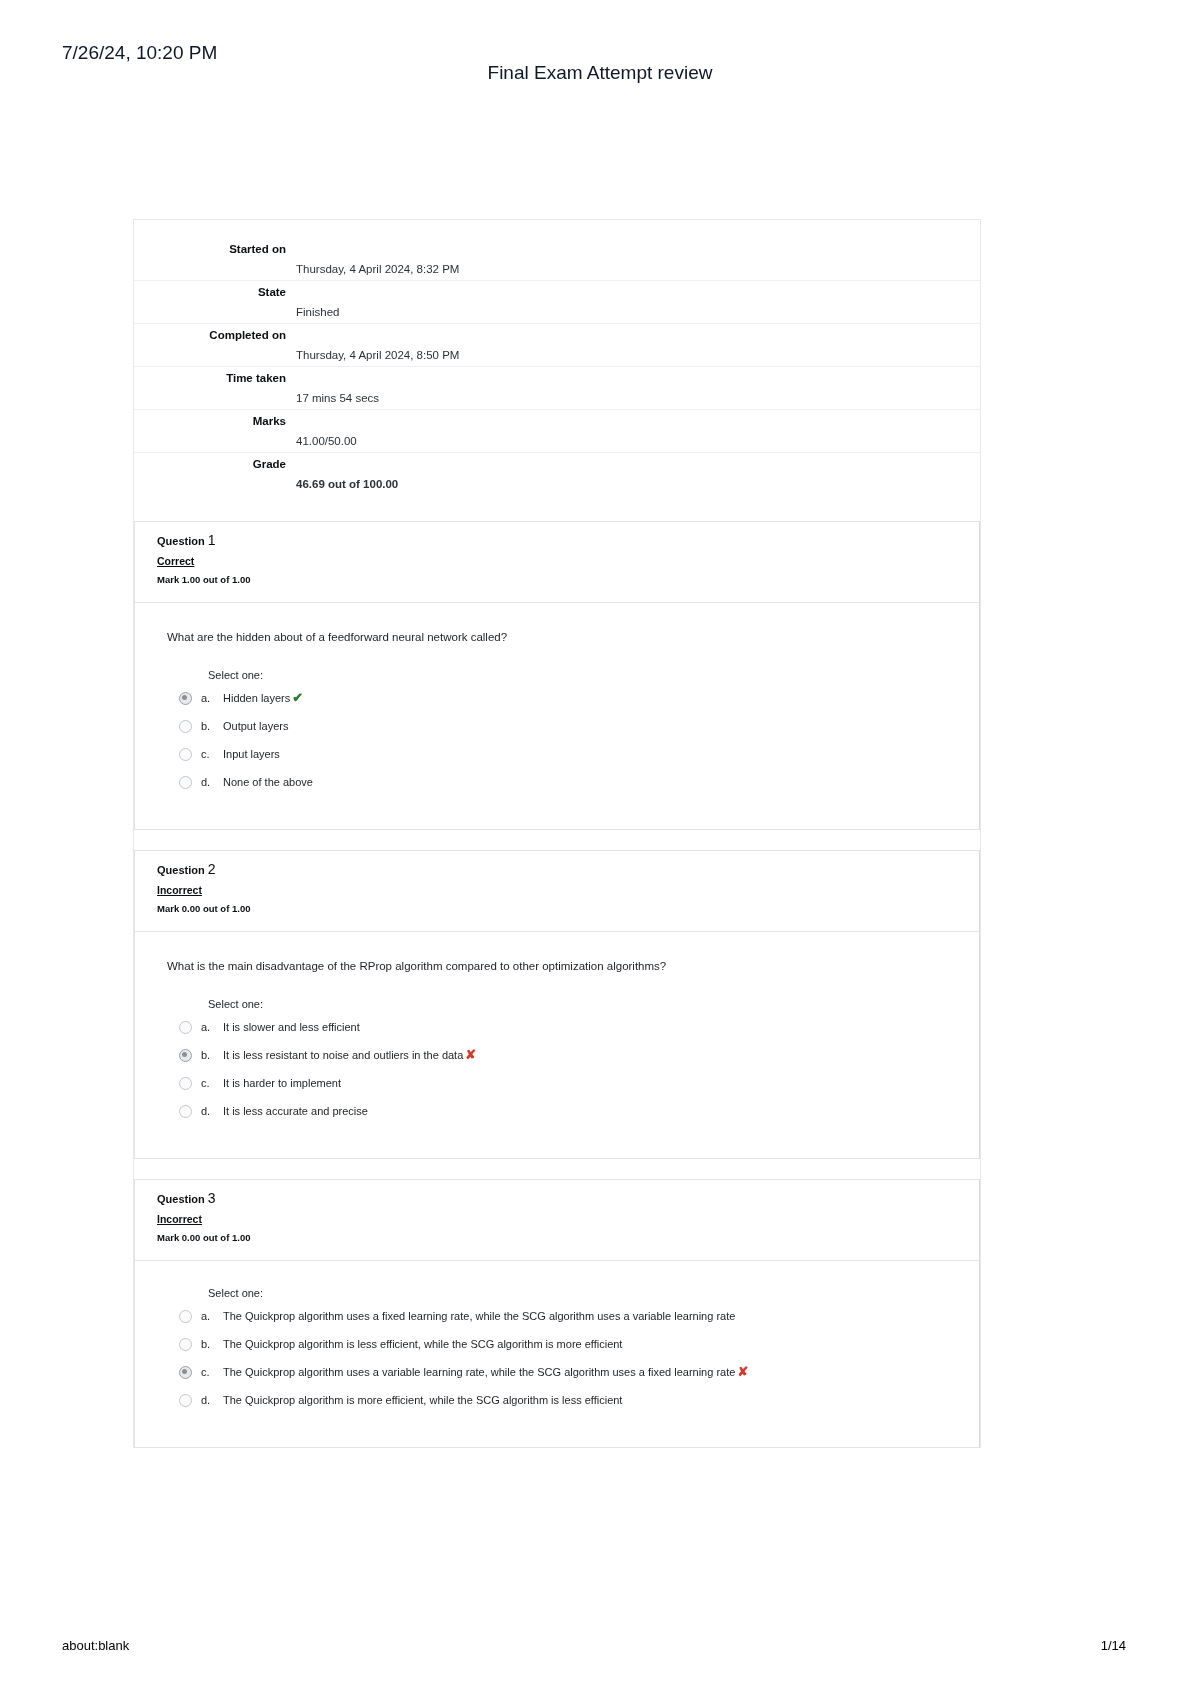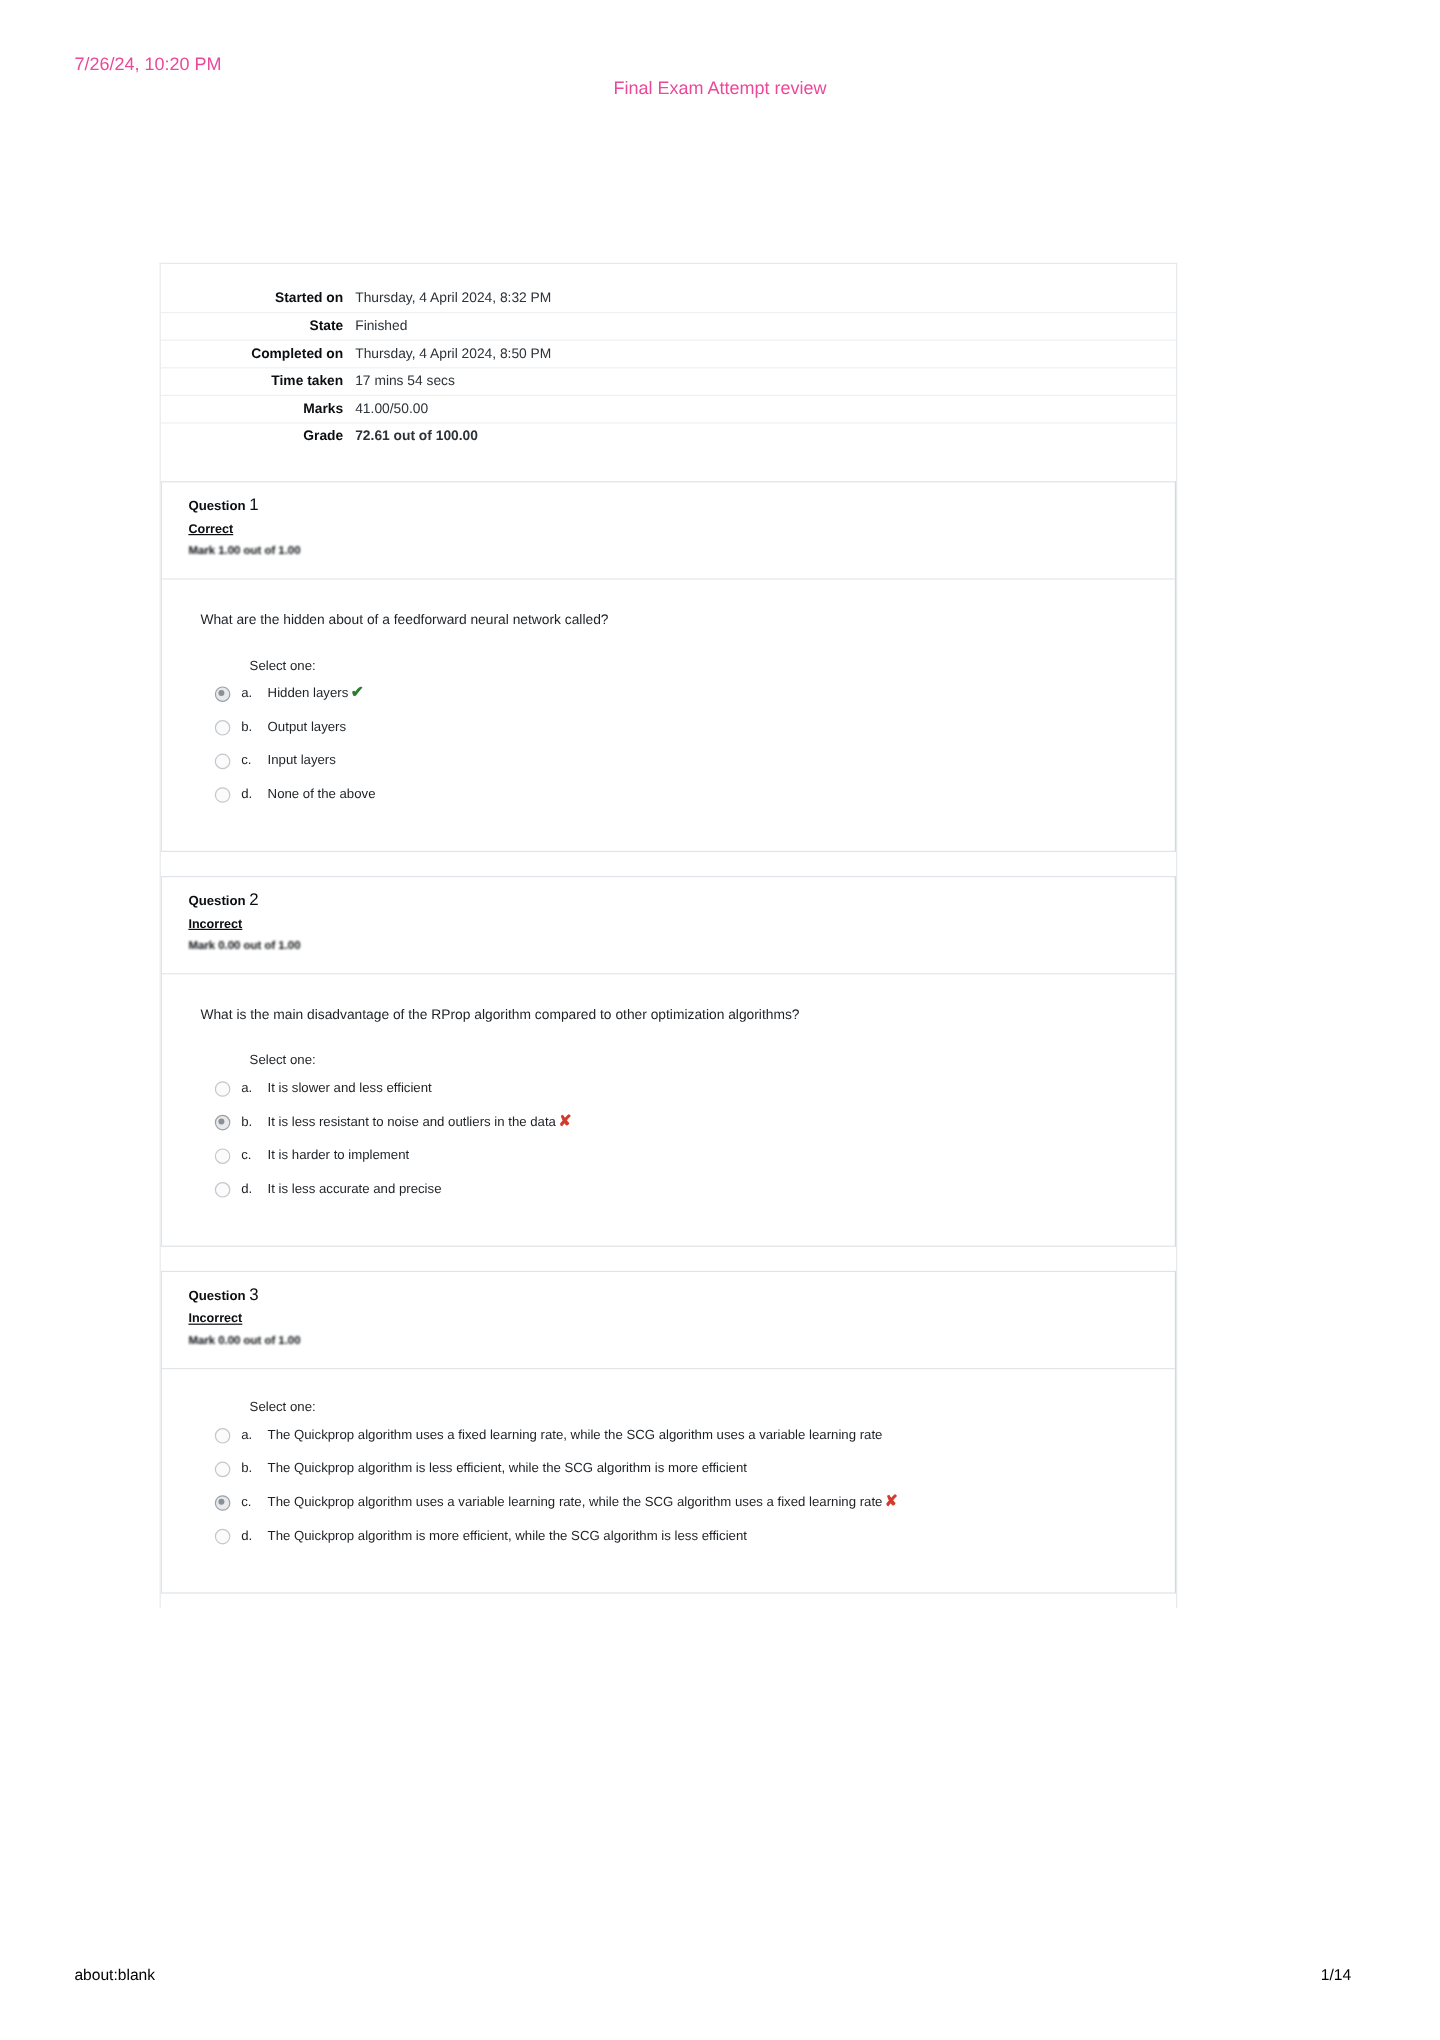--- a/index.html
+++ b/index.html
@@ -18,22 +18,22 @@
 
   
   .print-header {
     position: absolute;
     top: 40px;
     left: 0;
     width: 954px;
     height: 26px;
     display: flex;
     align-items: center;
-    font-size: 15px;
-    color: #ec4899;
+    font-size: 19px;
+    color: #0f172a;
   }
   .print-header .ph-date {
     position: absolute;
     left: 62px;
     white-space: nowrap;
   }
   .print-header .ph-title {
     position: absolute;
     left: 0;
     width: 1200px;
@@ -116,20 +116,21 @@
     padding-right: 10px;
     font-weight: bold;
     color: #0b0e11;
     filter: blur(0.5px);
     white-space: nowrap;
   }
   .summary-value {
     color: #2b3238;
     filter: blur(0.45px);
     white-space: nowrap;
+    margin-top: 20px;
   }
   .grade-strong { font-weight: bold; }
 
   
   .question {
     margin-top: 20px;
     border: 1px solid #e0e4e8;
     border-right: 1px solid #d6dade;
     background: #fff;
   }
@@ -260,21 +261,21 @@
         <div class="summary-row">
           <div class="summary-label">Time taken</div>
           <div class="summary-value">17 mins 54 secs</div>
         </div>
         <div class="summary-row">
           <div class="summary-label">Marks</div>
           <div class="summary-value">41.00/50.00</div>
         </div>
         <div class="summary-row">
           <div class="summary-label">Grade</div>
-          <div class="summary-value grade-strong">72.61 out of 100.00</div>
+          <div class="summary-value grade-strong">46.69 out of 100.00</div>
         </div>
       </div>
 
     <div id="question-list">
         <div class="question">
           <div class="q-head">
             <div class="q-number"><span>Question</span><span class="q-num-big">1</span></div>
             <div class="q-state">Correct</div>
             <div class="q-marks">Mark 1.00 out of 1.00</div>
           </div>

